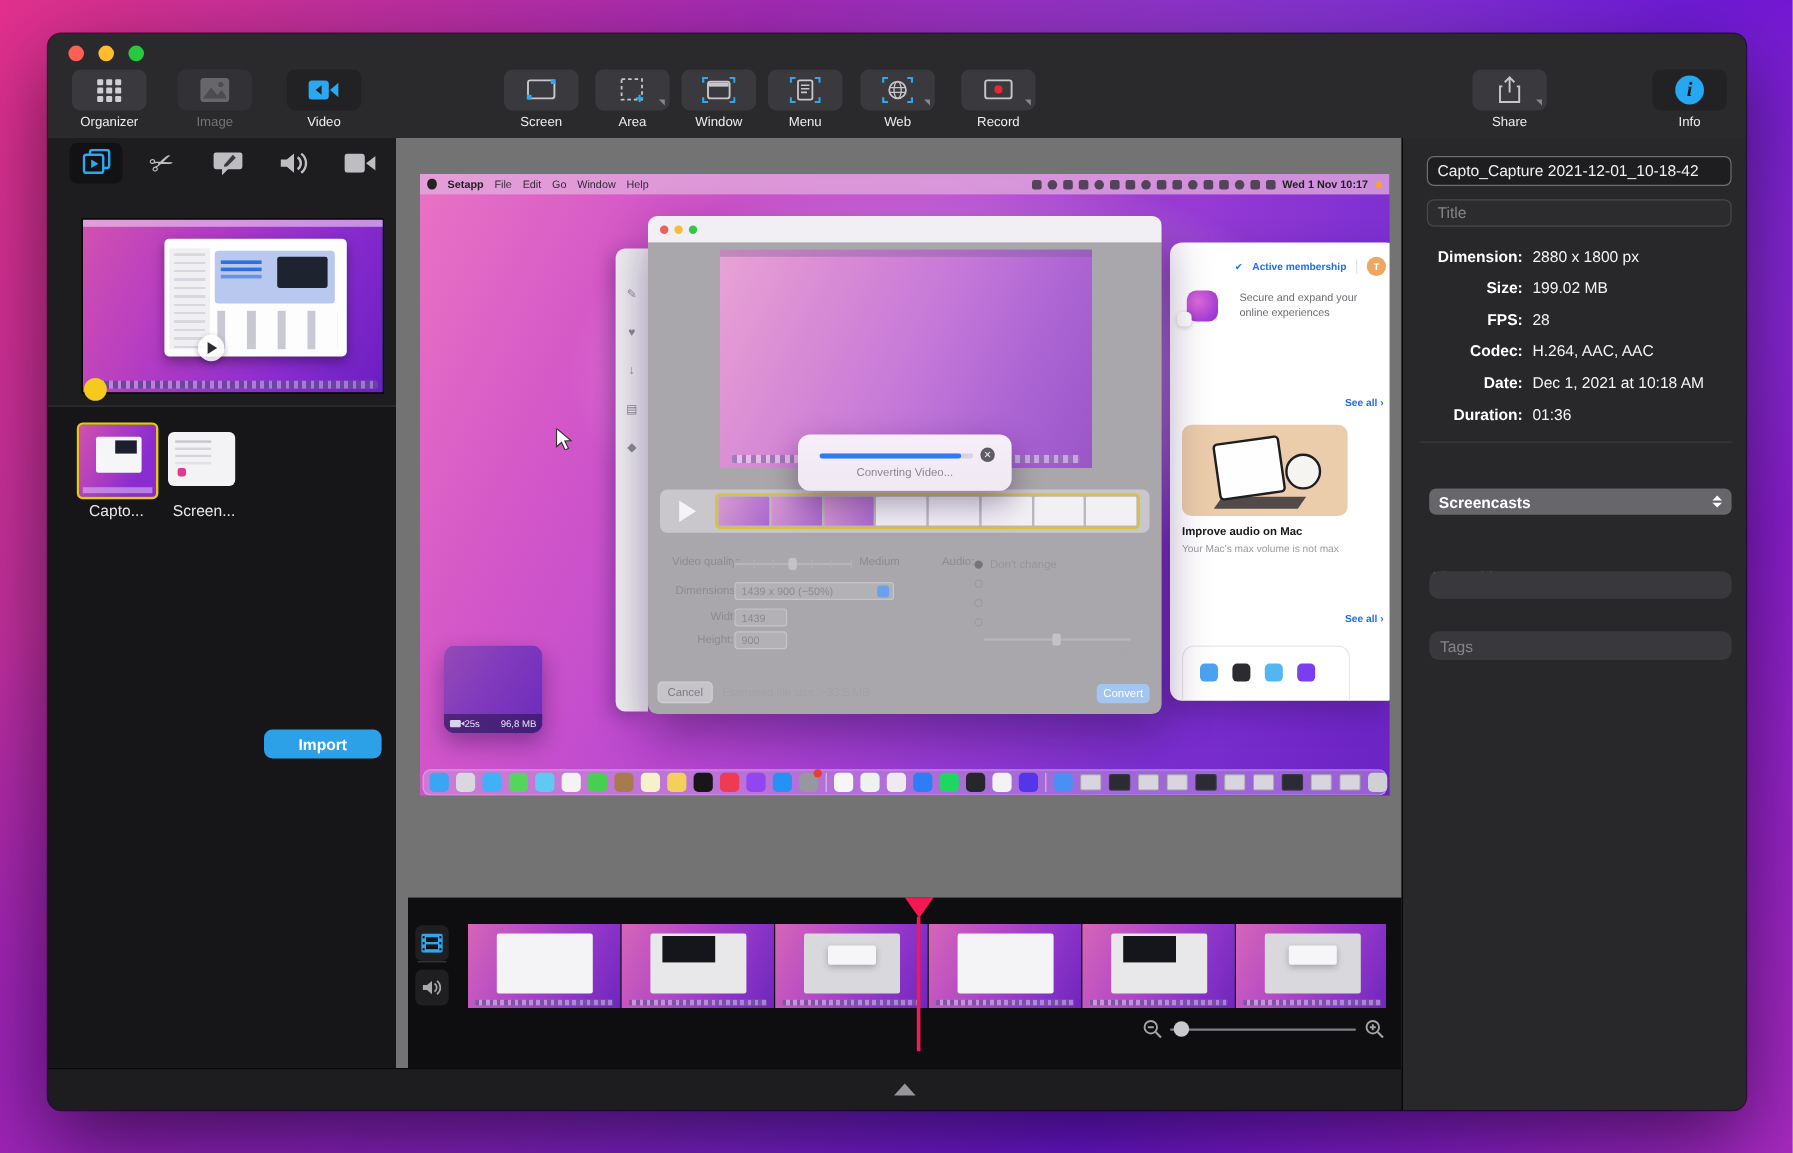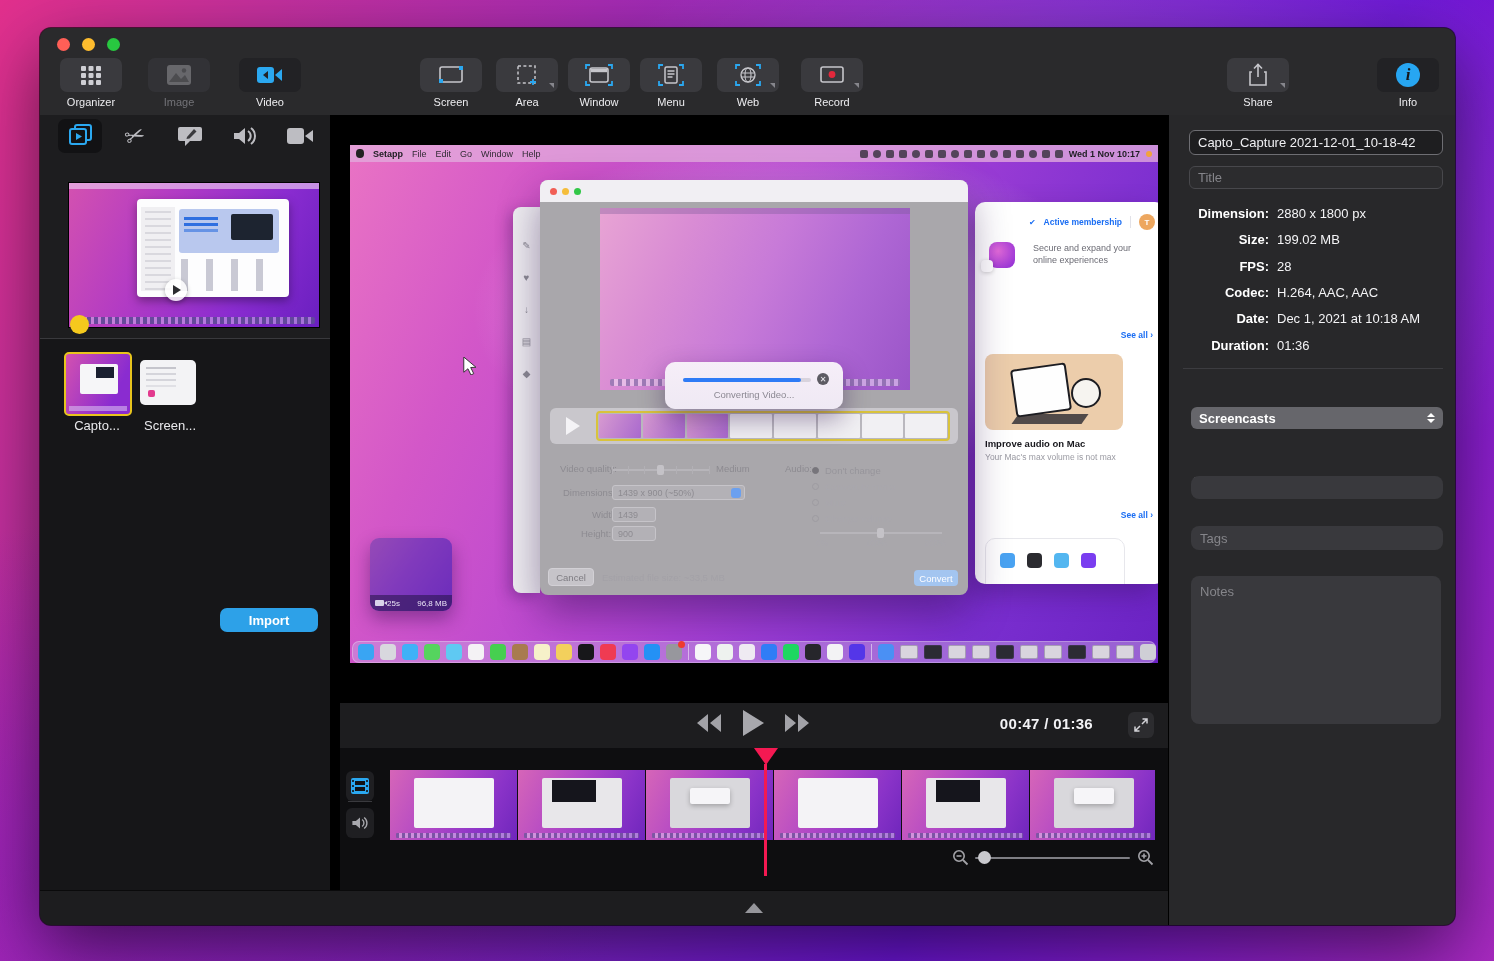--- a/index.html
+++ b/index.html
@@ -51,21 +51,21 @@
   .file-thumb.capto .fw{position:absolute;left:14px;top:10px;width:38px;height:30px;background:#f6f6f8;border-radius:2px;}
   .file-thumb.capto .fv{position:absolute;left:30px;top:13px;width:18px;height:11px;background:#1a2030;}
   .file-thumb.capto .fd{position:absolute;left:3px;bottom:3px;right:3px;height:5px;background:rgba(215,185,240,.6);}
   .file-thumb.screen{left:100px;top:245px;width:56px;height:45px;background:#f3f3f5;}
   .file-thumb.screen .ln{position:absolute;left:6px;top:7px;width:30px;height:2px;background:#c5c5cc;box-shadow:0 6px 0 #d5d5db,0 12px 0 #d5d5db,0 18px 0 #e0e0e5;}
   .file-thumb.screen .pk{position:absolute;left:8px;bottom:8px;width:7px;height:7px;border-radius:2px;background:#e23a8e;}
   .file-label{position:absolute;top:303px;font-size:13px;color:#e9e9ec;}
   .import-btn{position:absolute;left:180px;top:493px;width:98px;height:24px;border-radius:7px;background:#2da1e8;
       color:#fff;font-size:13px;font-weight:bold;display:flex;align-items:center;justify-content:center;}
   
-  .main{position:absolute;left:290px;top:87px;width:986px;height:775px;background:#000000;}
+  .main{position:absolute;left:290px;top:87px;width:986px;height:775px;background:#737373;}
   .capture{position:absolute;left:20px;top:30px;width:808px;height:518px;overflow:hidden;
     background:
       radial-gradient(520px 280px at 55% 32%, rgba(255,236,250,.75), rgba(255,255,255,0) 62%),
       linear-gradient(115deg,#e973c4 0%,#d357c8 20%,#b746d2 44%,#983bd4 62%,#7b2fd0 80%,#6b23c4 100%);}
   .cap-menubar{position:absolute;left:0;top:0;width:100%;height:17px;background:rgba(225,170,220,.78);display:flex;align-items:center;
       font-size:9px;color:#1e1e22;padding:0 6px;box-sizing:border-box;gap:9px;}
   .apple-glyph{width:8px;height:9px;background:#222;border-radius:45% 45% 48% 48%;}
   .mb-app{font-weight:bold;}
   .mb-item{opacity:.92;}
   .mb-right{margin-left:auto;display:flex;align-items:center;gap:6px;}
@@ -626,42 +626,20 @@
             <span class="dock-ic" style="background: rgb(207, 207, 214);"></span>
           </div>
 
         <div class="cursor">
           <svg width="14" height="18" viewBox="0 0 9 13">
               <path d="M0,0 L0,11 L3,8.5 L5.2,13 L7.2,12 L5,7.6 L8.8,7.4 Z" fill="#fff" stroke="#333" stroke-width="0.7"></path>
             </svg>
         </div>
       </div>
 
-      <div class="playbar">
-        <div class="transport">
-          <span>
-            <svg width="28" height="22" viewBox="0 0 28 22">
-                <path d="M13 2 L2 11 L13 20 Z M26 2 L15 11 L26 20 Z" fill="#a2a2a7"></path>
-              </svg></span>
-          <span>
-            <svg width="24" height="28" viewBox="0 0 24 28">
-                <path d="M2 1 L23 14 L2 27 Z" fill="#a8a8ad"></path>
-              </svg></span>
-          <span>
-            <svg width="28" height="22" viewBox="0 0 28 22">
-                <path d="M2 2 L13 11 L2 20 Z M15 2 L26 11 L15 20 Z" fill="#a2a2a7"></path>
-              </svg></span>
-        </div>
-        <div class="timecode">00:47 / 01:36</div>
-        <div class="fsbtn">
-          <svg width="14" height="14" viewBox="0 0 14 14">
-              <path d="M8.5 1 H13 V5.5 M13 1 L8 6 M5.5 13 H1 V8.5 M1 13 L6 8" stroke="#d2d2d7" stroke-width="1.5" fill="none"></path>
-            </svg>
-        </div>
-      </div>
 
       <div class="tlzone">
         <div class="playhead-tri"></div>
         <div class="playhead-line"></div>
         <div class="tl-btn" style="top:23px">
           <svg width="18" height="16" viewBox="0 0 18 16">
               <rect x="0" y="0" width="18" height="16" rx="2" fill="#2ba8f0"></rect>
             <rect x="4" y="3" width="10" height="4" fill="#121214"></rect>
               <rect x="4" y="9" width="10" height="4" fill="#121214"></rect>
             <rect x="1.2" y="2" width="1.6" height="2" fill="#121214"></rect>
@@ -766,17 +744,16 @@
       <div class="insp-select">
         <span>Screencasts</span>
         <span class="sel-steppers">
             <b class="sel-up"></b>
             <b class="sel-dn"></b>
           </span>
       </div>
       <div class="insp-h" style="top:332px">Shared by:</div>
       <input class="insp-field insp-shared" style="">
       <input class="insp-field insp-tags" placeholder="Tags" style="">
-      <textarea class="insp-notes" placeholder="Notes" style=""></textarea>
     </div>
 
   </div>
 </div>
 
 </body></html>

